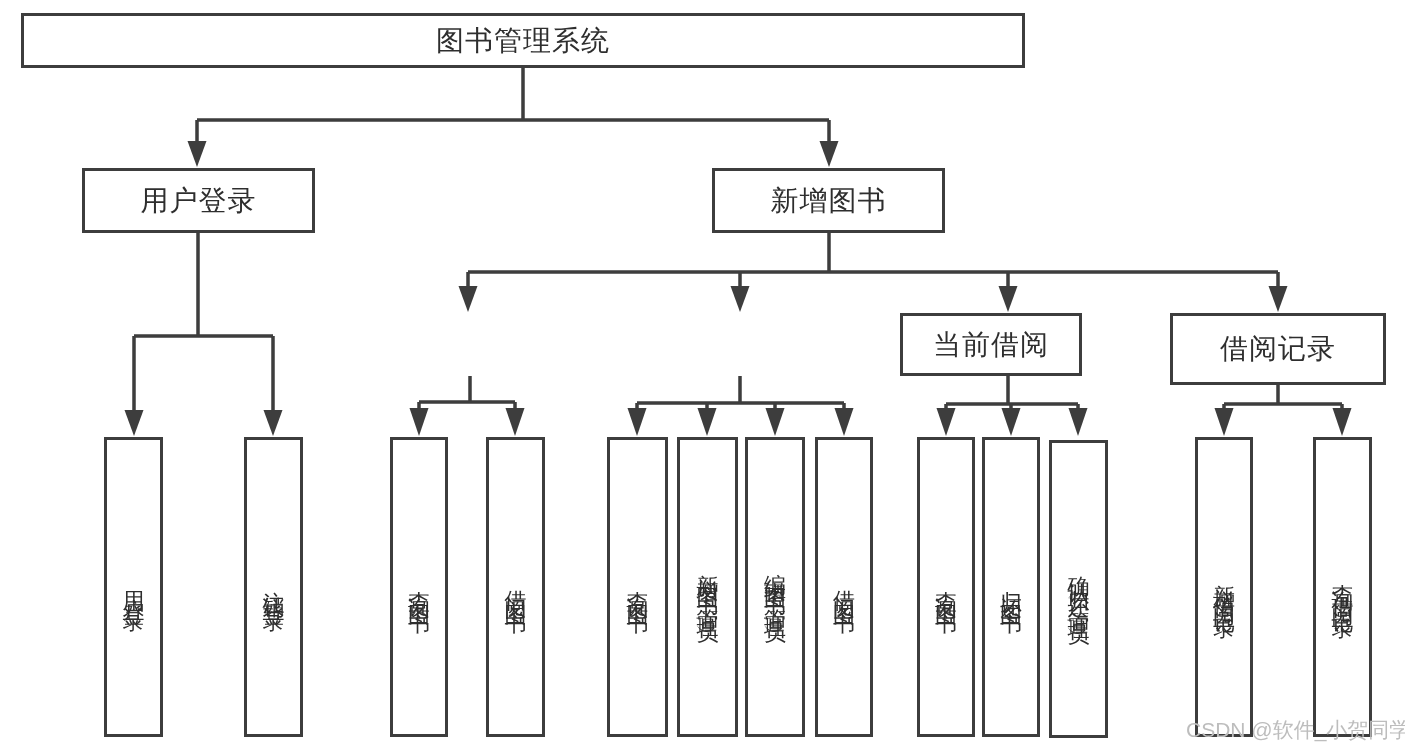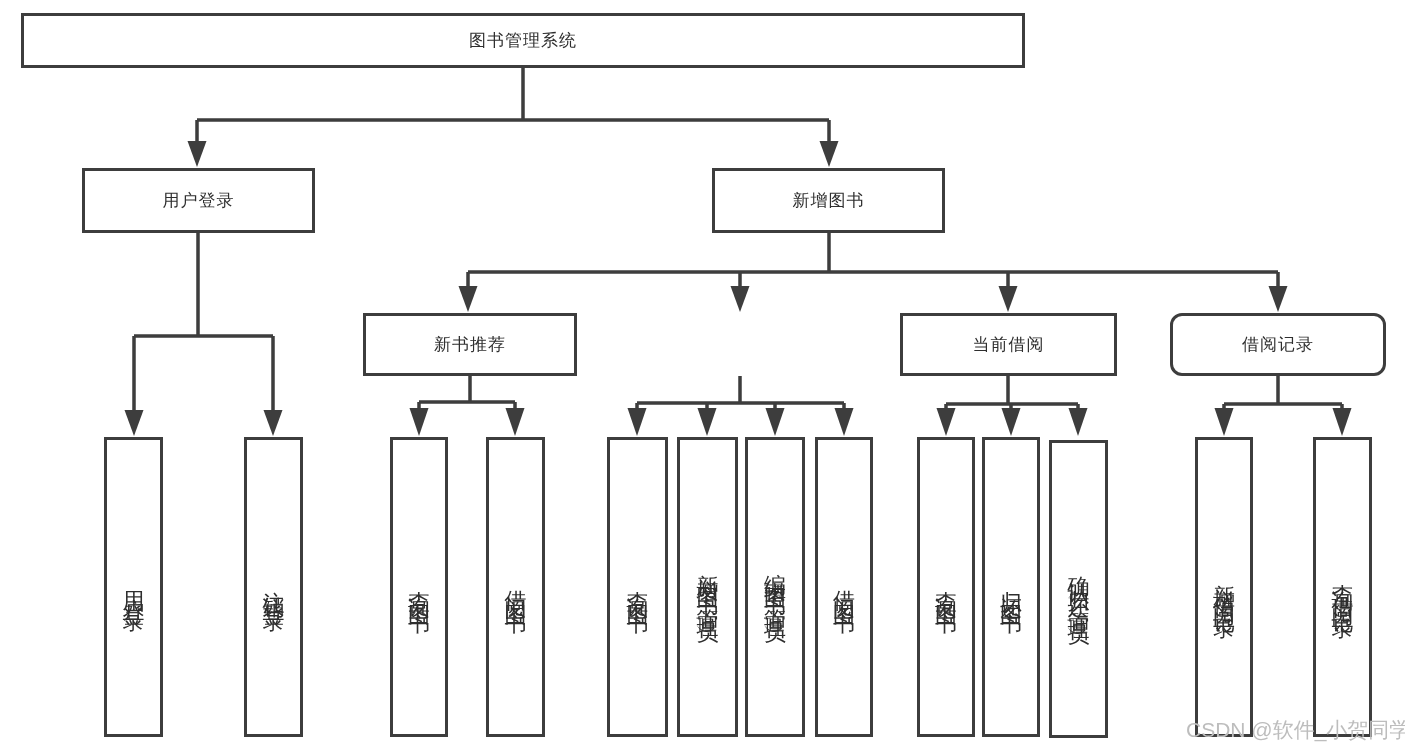--- a/index.html
+++ b/index.html
@@ -24,21 +24,21 @@
   }
   .node {
     position: absolute;
     box-sizing: border-box;
     border: 3px solid #3d3d3d;
     background: #ffffff;
     display: flex;
     align-items: center;
     justify-content: center;
     color: #2e2e2e;
-    font-size: 17px;
+    font-size: 28px;
     letter-spacing: 1px;
     z-index: 2;
   }
   .leaf {
     position: absolute;
     box-sizing: border-box;
     border: 3px solid #3d3d3d;
     background: #ffffff;
     display: flex;
     align-items: center;
@@ -115,23 +115,22 @@
       <polygon points="1214.5,408 1233.5,408 1224,436"></polygon>
       <polygon points="1332.5,408 1351.5,408 1342,436"></polygon>
     </g>
   </svg>
 
   <div class="node" style="left:21px; top:13px; width:1004px; height:55px;">图书管理系统</div>
 
   <div class="node" style="left:82px; top:168px; width:233px; height:65px;">用户登录</div>
   <div class="node" style="left:712px; top:168px; width:233px; height:65px;">新增图书</div>
 
-  <div class="node" style="left:363px; top:313px; width:214px; height:63px;">新书推荐</div>
-  <div class="node" style="left:900px; top:313px; width:217px; height:63px;text-align:right;">当前借阅</div>
-  <div class="node" style="left:1170px; top:313px; width:216px; height:63px;border-radius:12px;">借阅记录</div>
+  <div class="node" style="left:900px; top:313px; width:182px; height:63px;text-align:right;">当前借阅</div>
+  <div class="node" style="left:1170px; top:313px; width:216px; height:72px;">借阅记录</div>
 
   <div class="leaf" style="left:104px; width:59px;">
     <span>用户登录</span>
   </div>
   <div class="leaf" style="left:244px; width:59px;">
     <span>注销登录</span>
   </div>
 
   <div class="leaf" style="left:390px; width:58px;">
     <span>查询图书</span>

